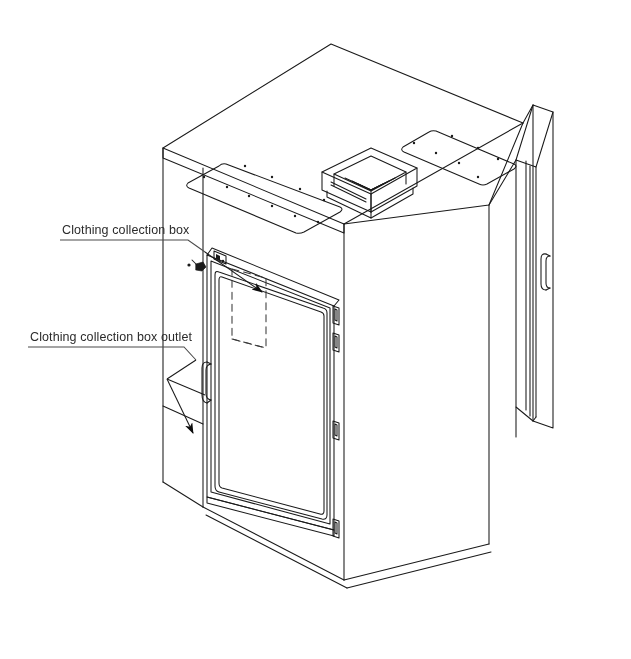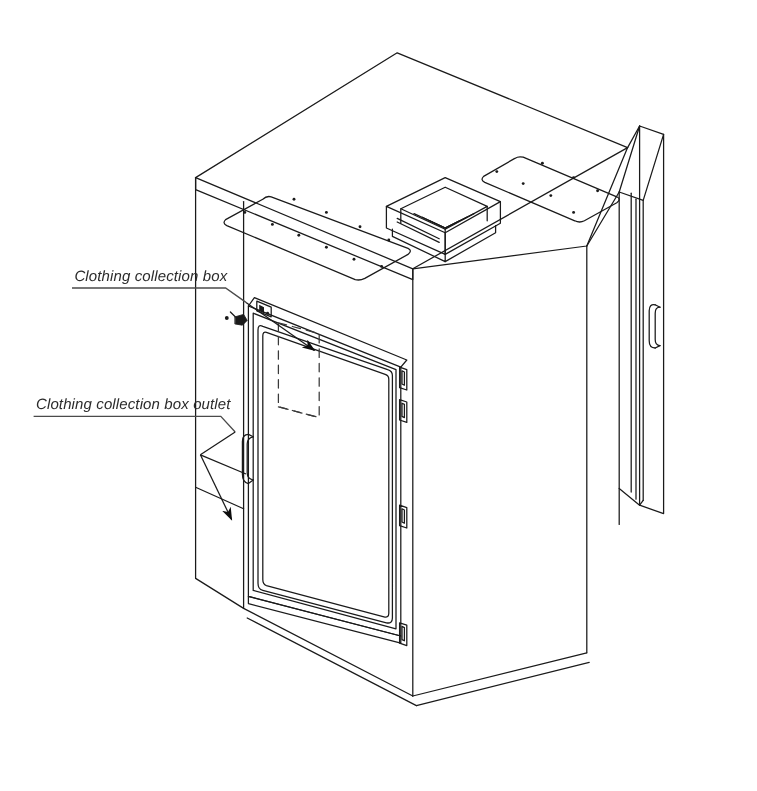--- a/index.html
+++ b/index.html
@@ -10,21 +10,20 @@
   }
   body {
     font-family: "Liberation Sans", sans-serif;
   }
   #stage {
     position: relative;
     width: 585px;
     height: 659px;
     background: #ffffff;
     overflow: hidden;
-    font-style: italic;
   }
   #drawing {
     position: absolute;
     left: 0;
     top: 0;
     width: 631px;
     height: 659px;
     display: block;
   }
   .callout-text {

